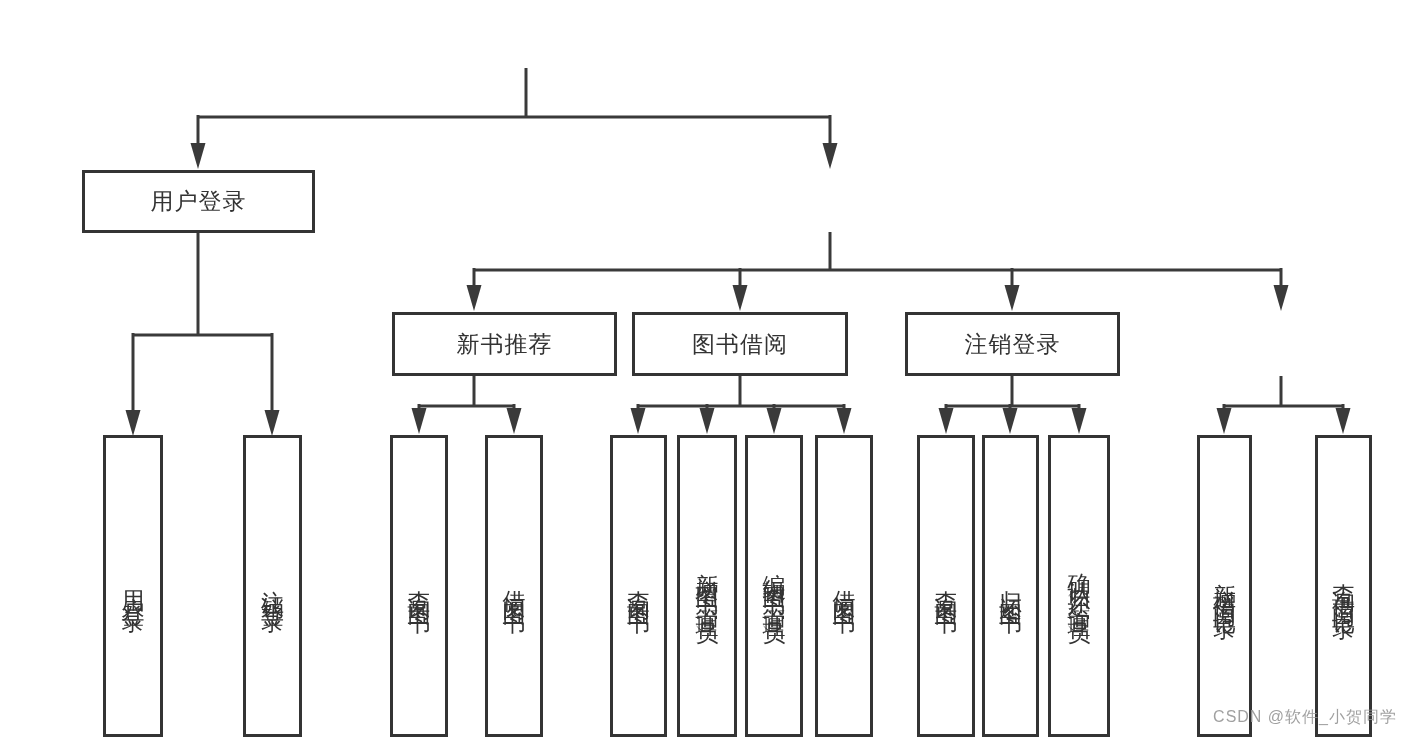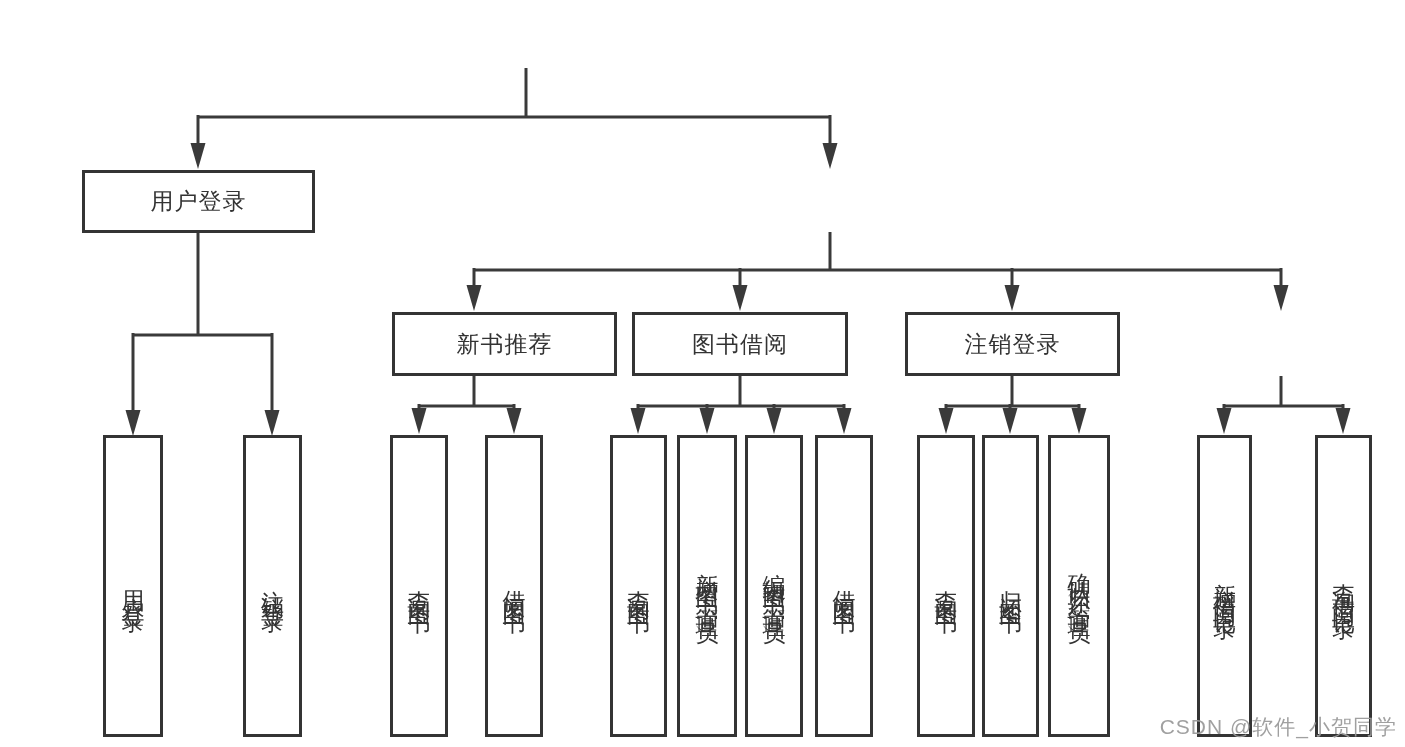--- a/index.html
+++ b/index.html
@@ -31,22 +31,22 @@
   .leaf .v-label{
     writing-mode:vertical-rl;
     text-orientation:mixed;
     font-size:23px;
     letter-spacing:7px;
     line-height:1;
     max-height:292px;
   }
   #watermark{
     position:absolute;
-    right:8px;bottom:6px;
-    font-size:21px;
+    right:8px;bottom:19px;
+    font-size:16px;
     letter-spacing:1px;
     color:rgba(155,155,155,0.95);
     z-index:3;
     white-space:nowrap;
   }
 </style>
 </head>
 <body>
 
 <div id="canvas">

